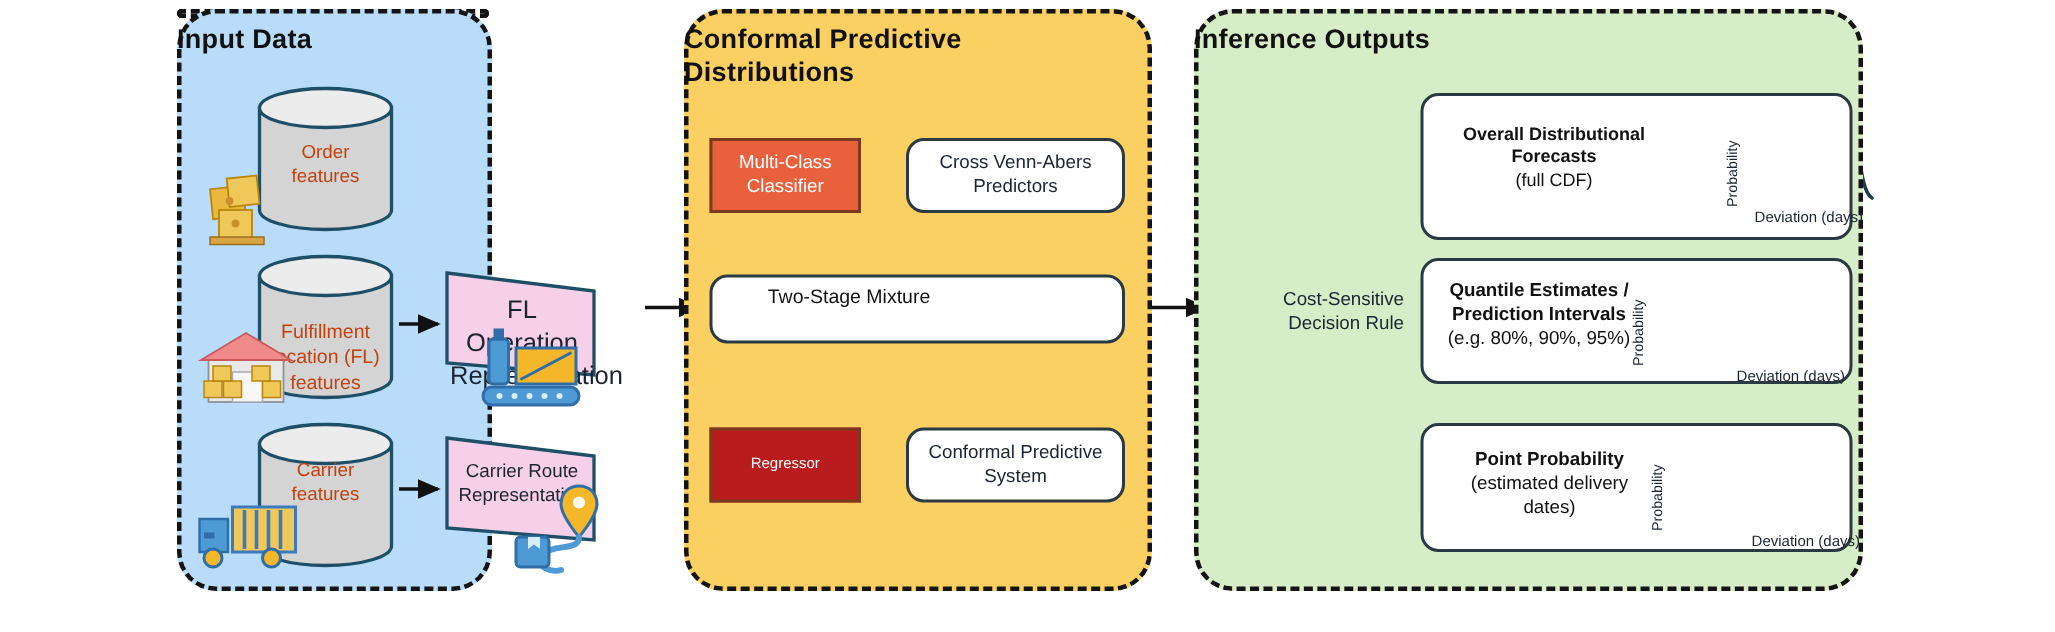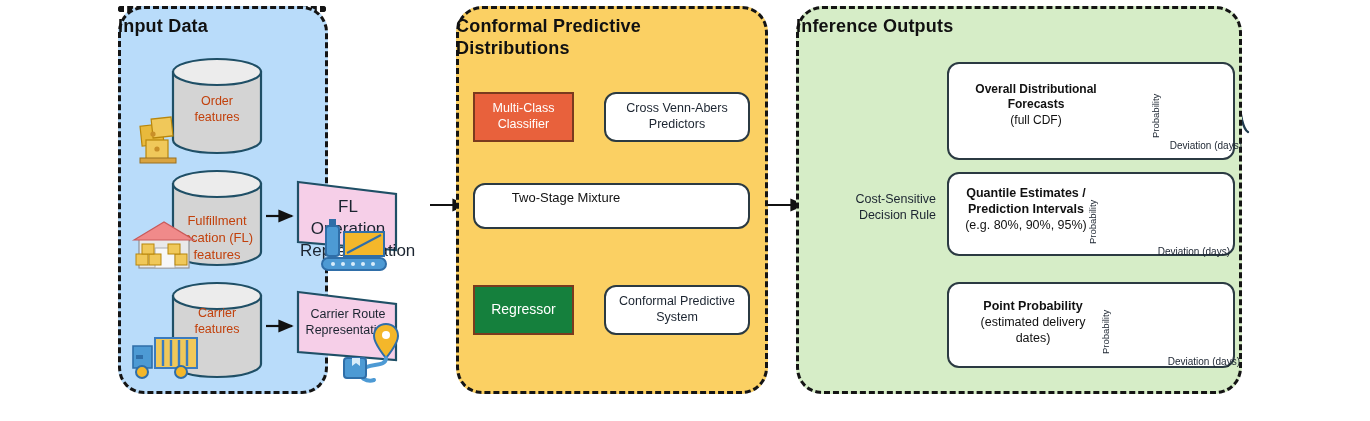--- a/index.html
+++ b/index.html
@@ -246,21 +246,21 @@
   <div class="node rbox" style="left:604px;top:92px;width:146px;height:50px;font-size:12.5px;flex-direction:column;">
     <span>Cross Venn-Abers</span>
     <span>Predictors</span>
   </div>
 
   <div class="node rbox" style="left:473px;top:183px;width:277px;height:46px;font-size:12.5px;"></div>
   <div class="outbox-text" style="left:483px;top:190px;width:166px;font-size:13px;">
     <div>Two-Stage Mixture</div>
   </div>
 
-  <div class="node solidbox" style="left:473px;top:285px;width:101px;height:50px;background:#15803d;color:#ffffff;font-size:14px;">
+  <div class="node solidbox" style="left:473px;top:285px;width:101px;height:50px;background:#b91c1c;color:#ffffff;font-size:10px;">
     <span>Regressor</span>
   </div>
 
   <div class="node rbox" style="left:604px;top:285px;width:146px;height:50px;font-size:12.5px;flex-direction:column;">
     <span>Conformal Predictive</span>
     <span>System</span>
   </div>
 
   <div class="panel" style="left:796px;top:6px;width:446px;height:388px;background:#d6edc7;"></div>
   <div class="panel-title" style="left:796px;top:16px;width:446px;font-size:18px;">Inference Outputs</div>

